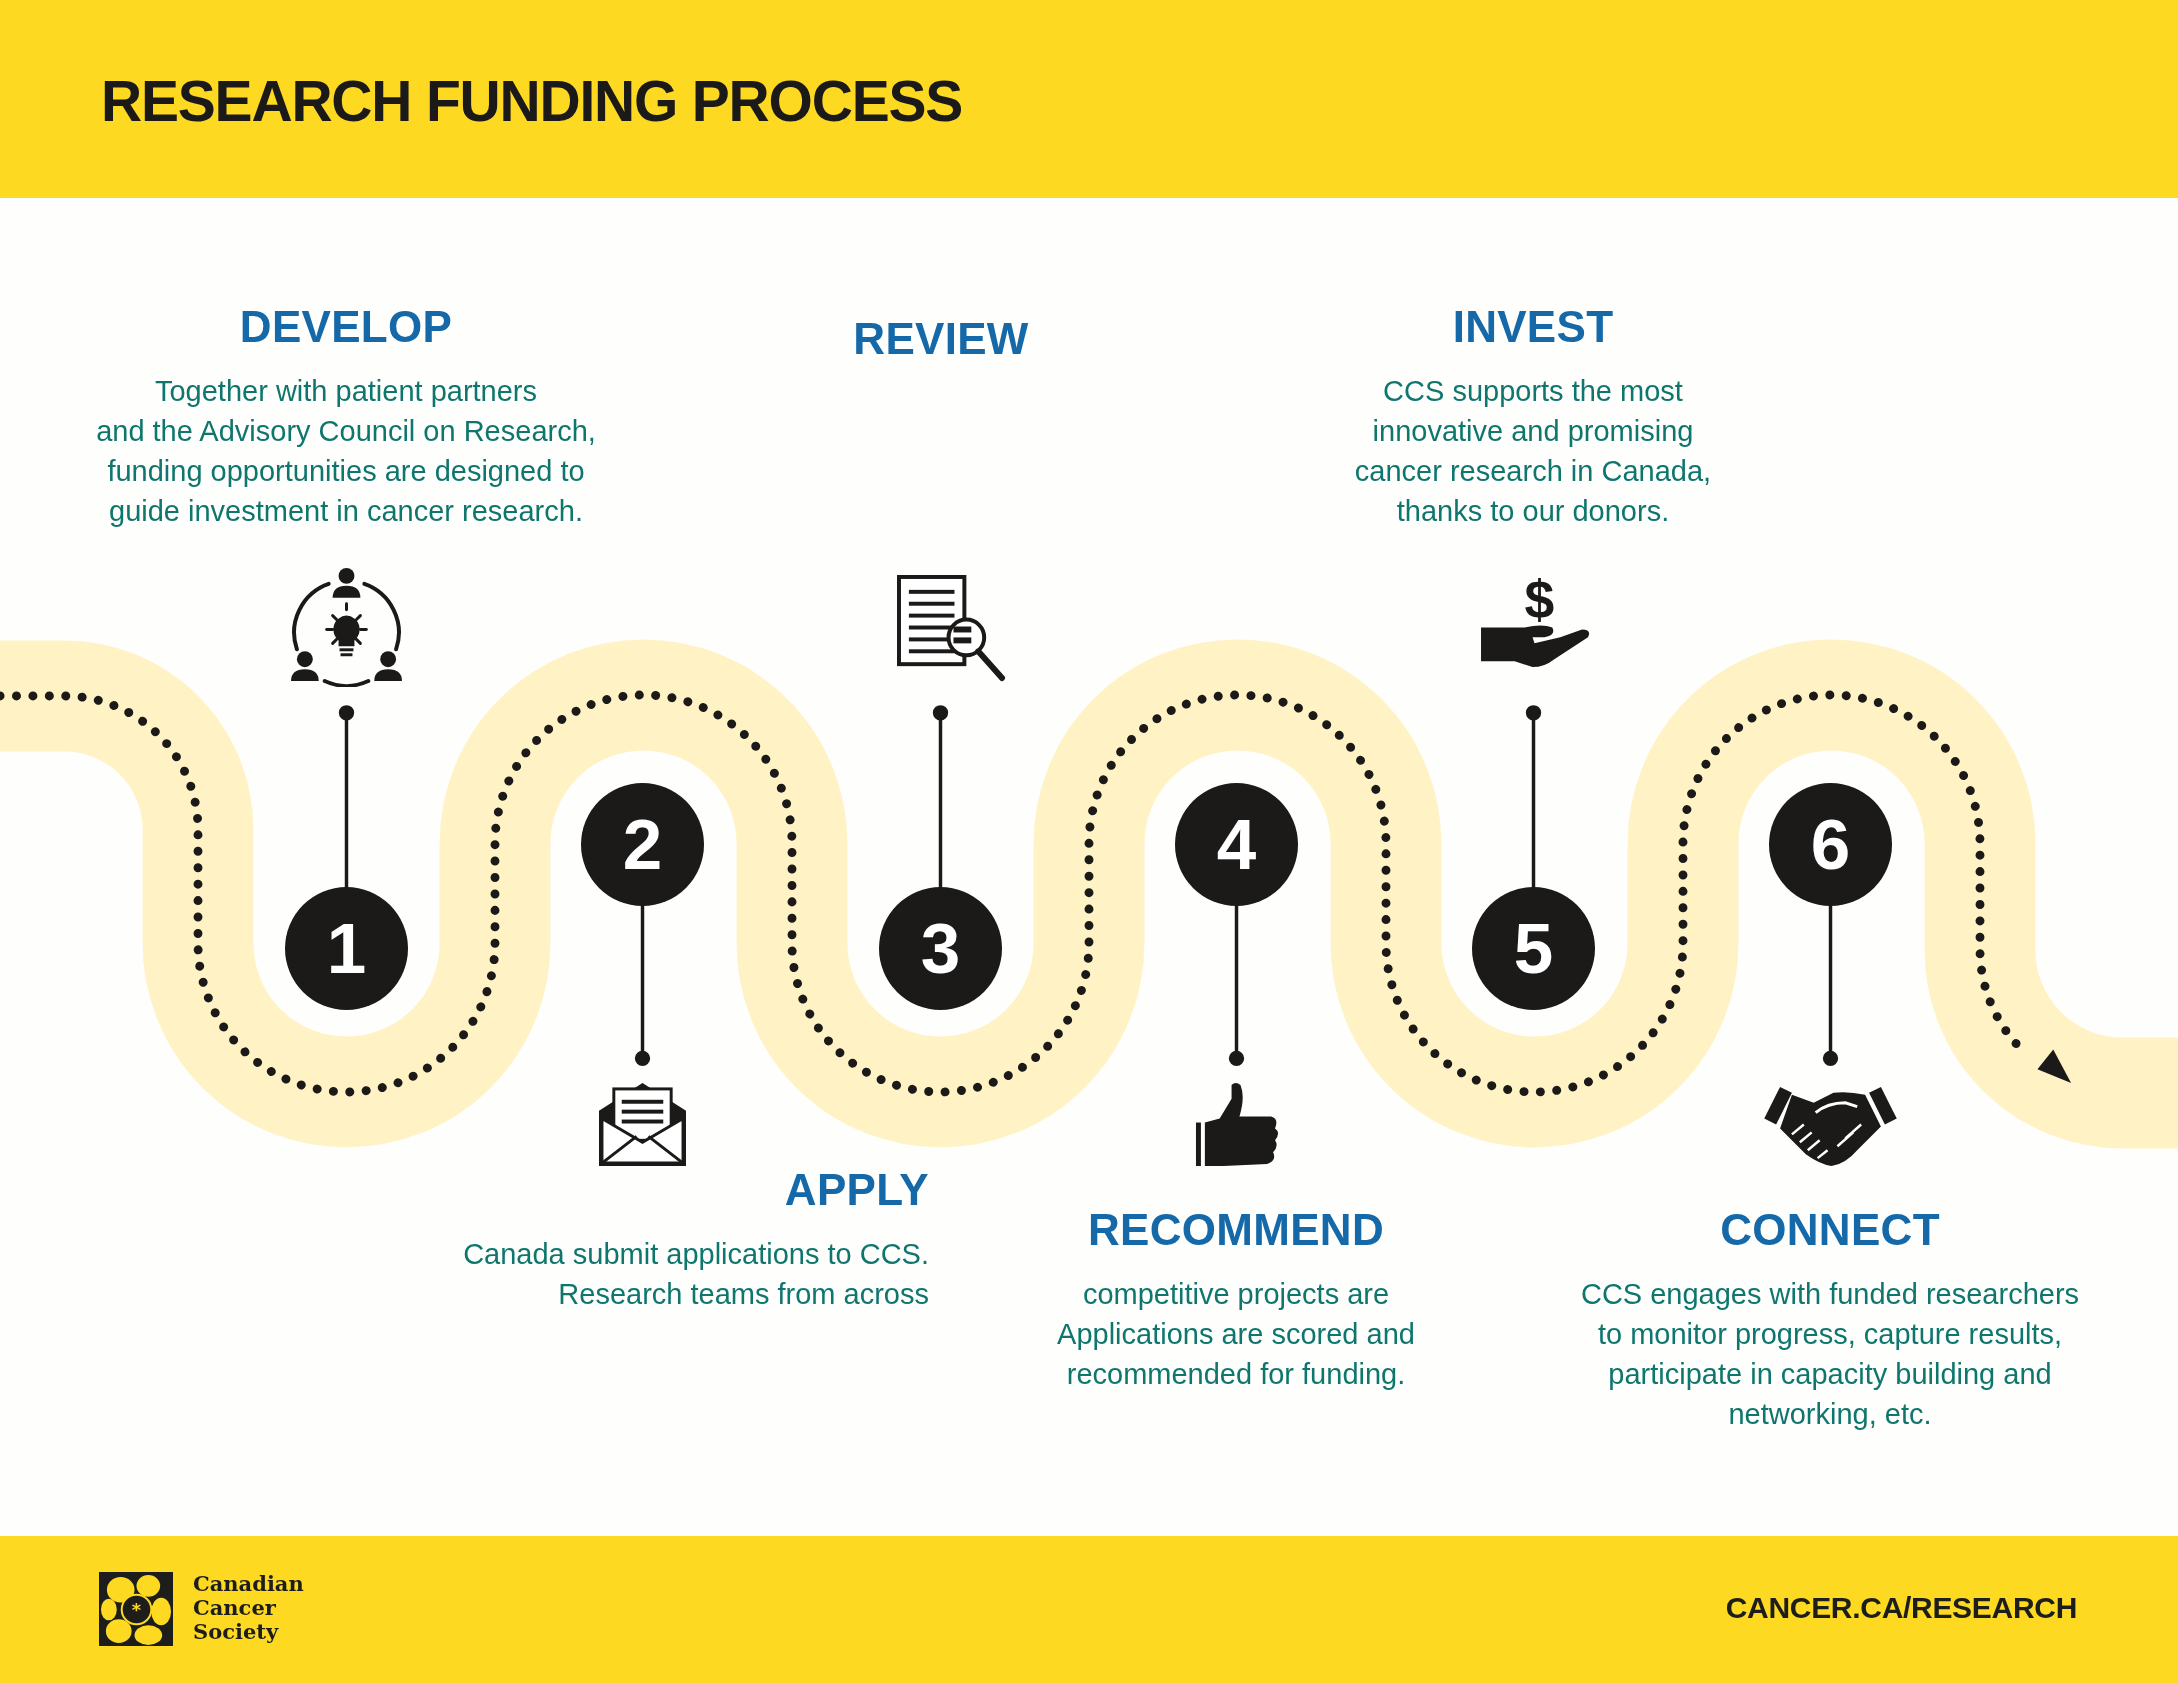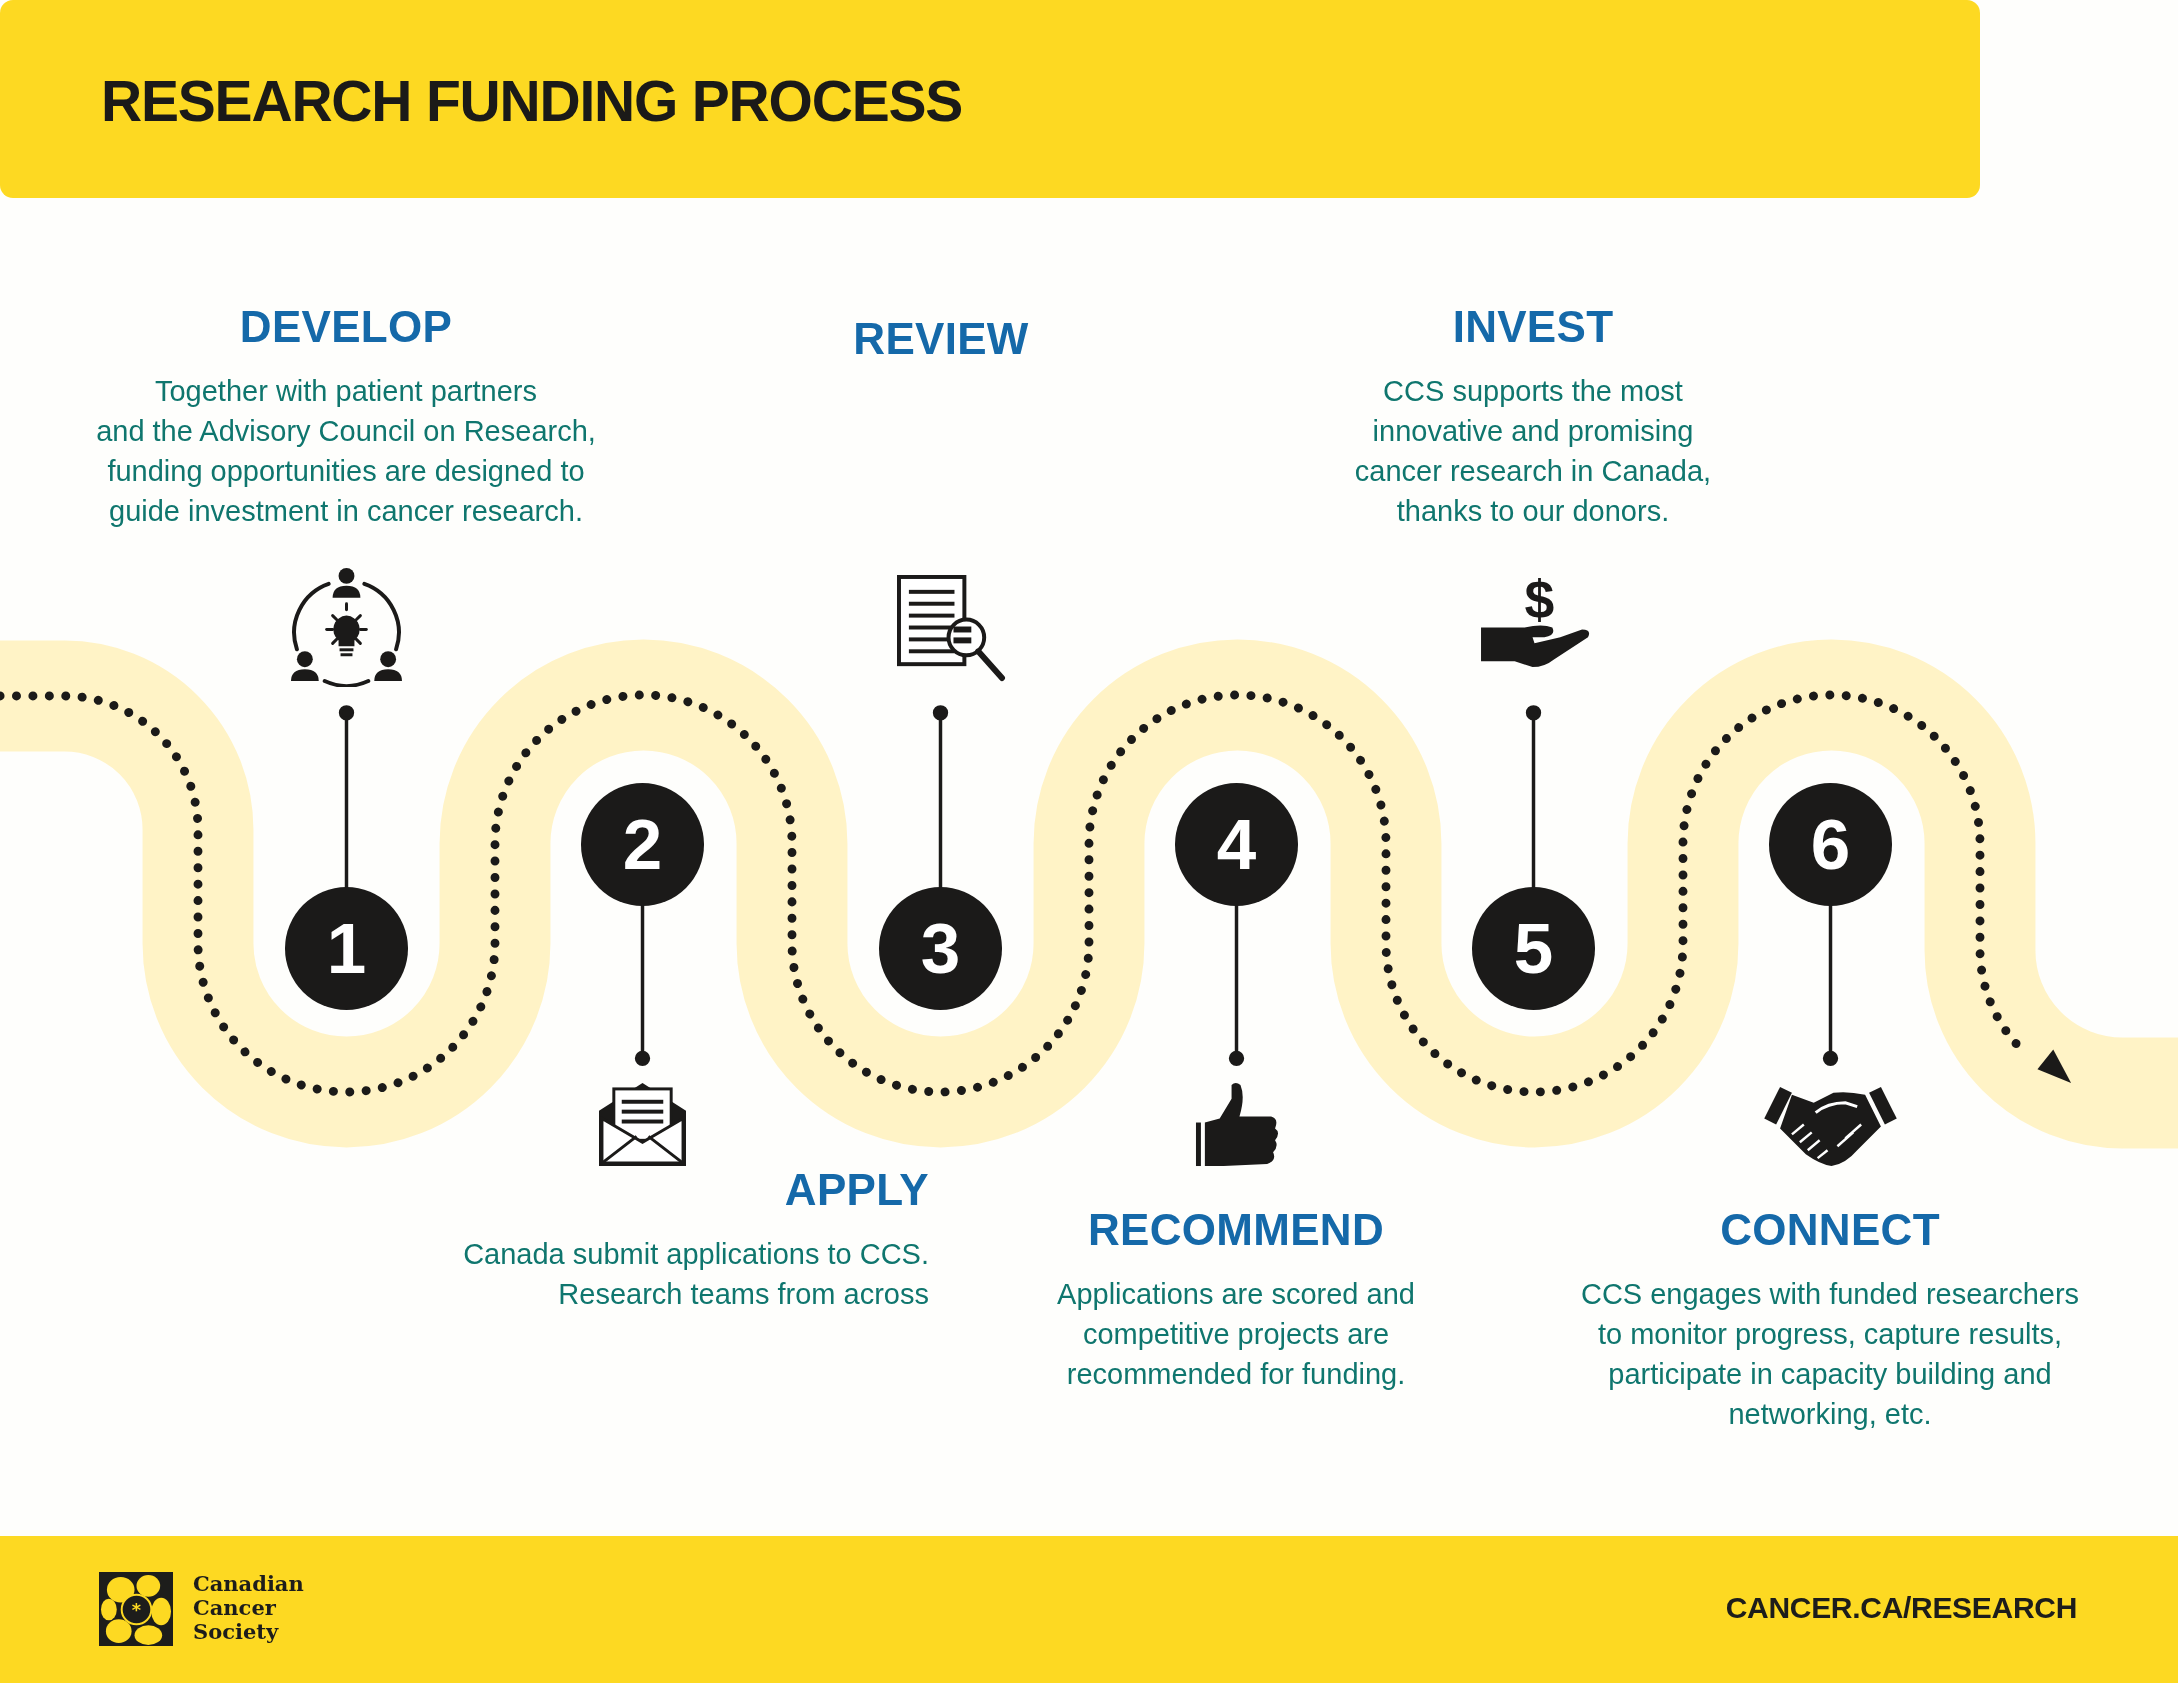--- a/index.html
+++ b/index.html
@@ -3,23 +3,22 @@
 <meta charset="utf-8">
 <style>
   html, body { margin: 0; padding: 0; }
   body {
     width: 2178px; height: 1683px; position: relative; overflow: hidden;
     background: #FEFEFC;
     font-family: "Liberation Sans", "DejaVu Sans", sans-serif;
     color: #1d1d1b;
   }
   .header {
-    position: absolute; left: 0; top: 0; width: 1980px; height: 198px;
+    position: absolute; left: 0; top: 0; width: 2178px; height: 198px;
     background: #FDD922;
-    border-radius: 13px;
   }
   .page-title {
     position: absolute; left: 101px; top: 73px;
     font-size: 57px; font-weight: 900; letter-spacing: -1.2px;
     color: #1b1a18; line-height: 1; white-space: nowrap;
     transform: scaleY(1.02);
   }
   .footer {
     position: absolute; left: 0; top: 1536px; width: 2178px; height: 148px;
     background: #FDD922;
@@ -219,22 +218,22 @@
   <span class="step-title">APPLY</span>
   <div class="step-desc">
     <span>Canada submit applications to CCS.</span>
     <span>Research teams from across</span>
   </div>
 </div>
 
 <div class="step-block" style="left:949px; top:1208px;">
   <span class="step-title">RECOMMEND</span>
   <div class="step-desc">
+    <span>competitive projects are</span>
     <span>Applications are scored and</span>
-    <span>competitive projects are</span>
     <span>recommended for funding.</span>
   </div>
 </div>
 
 <div class="step-block" style="left:1543px; top:1208px;">
   <span class="step-title">CONNECT</span>
   <div class="step-desc">
     <span>CCS engages with funded researchers</span>
     <span>to monitor progress, capture results,</span>
     <span>participate in capacity building and</span>

